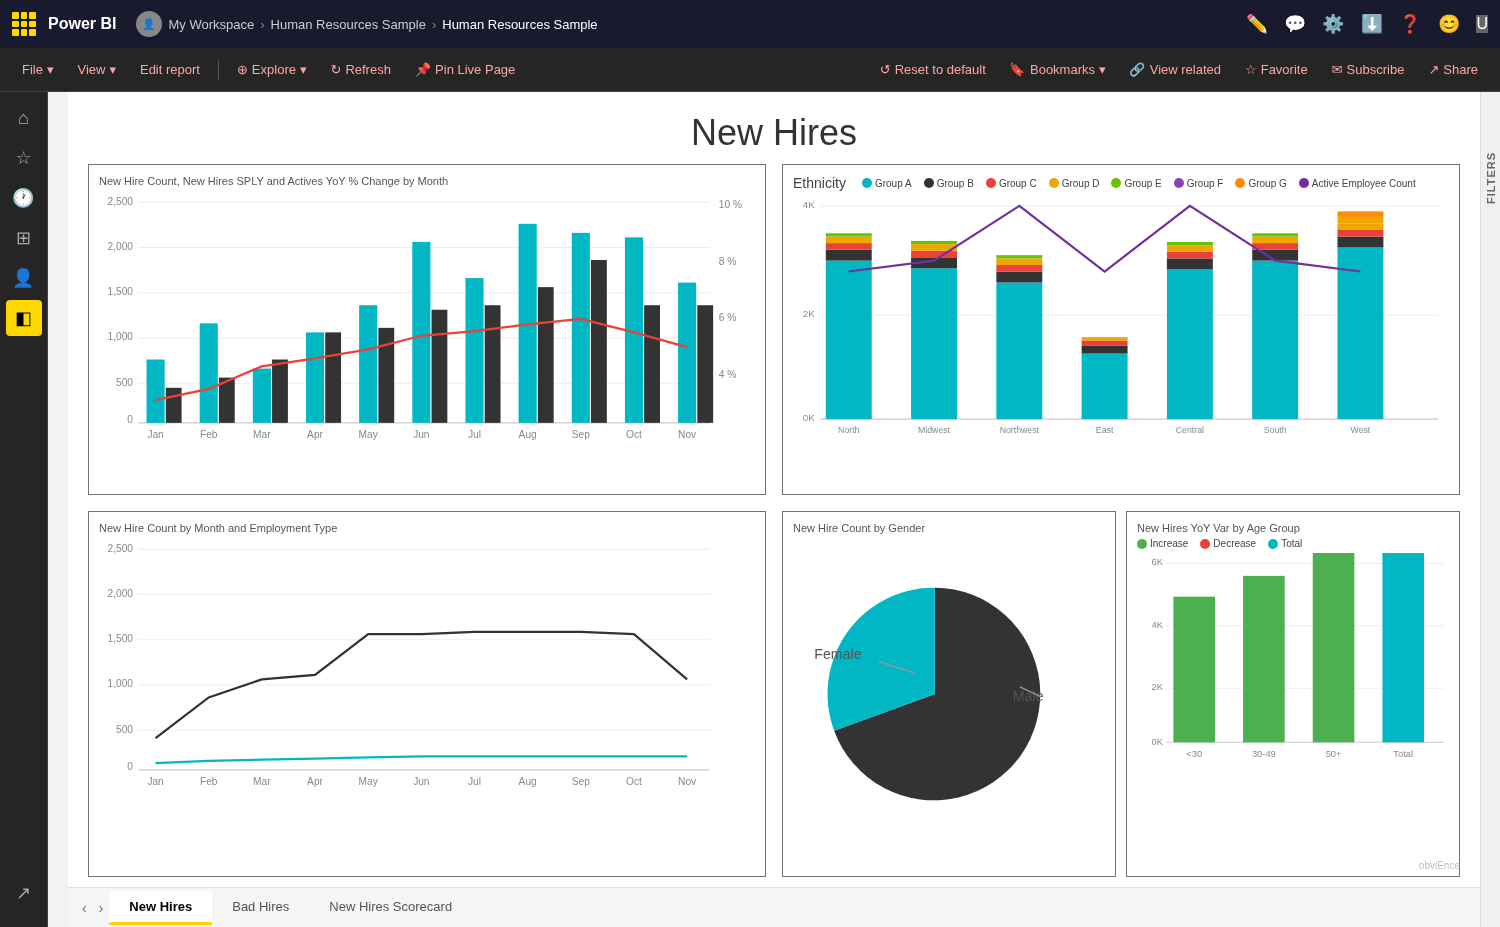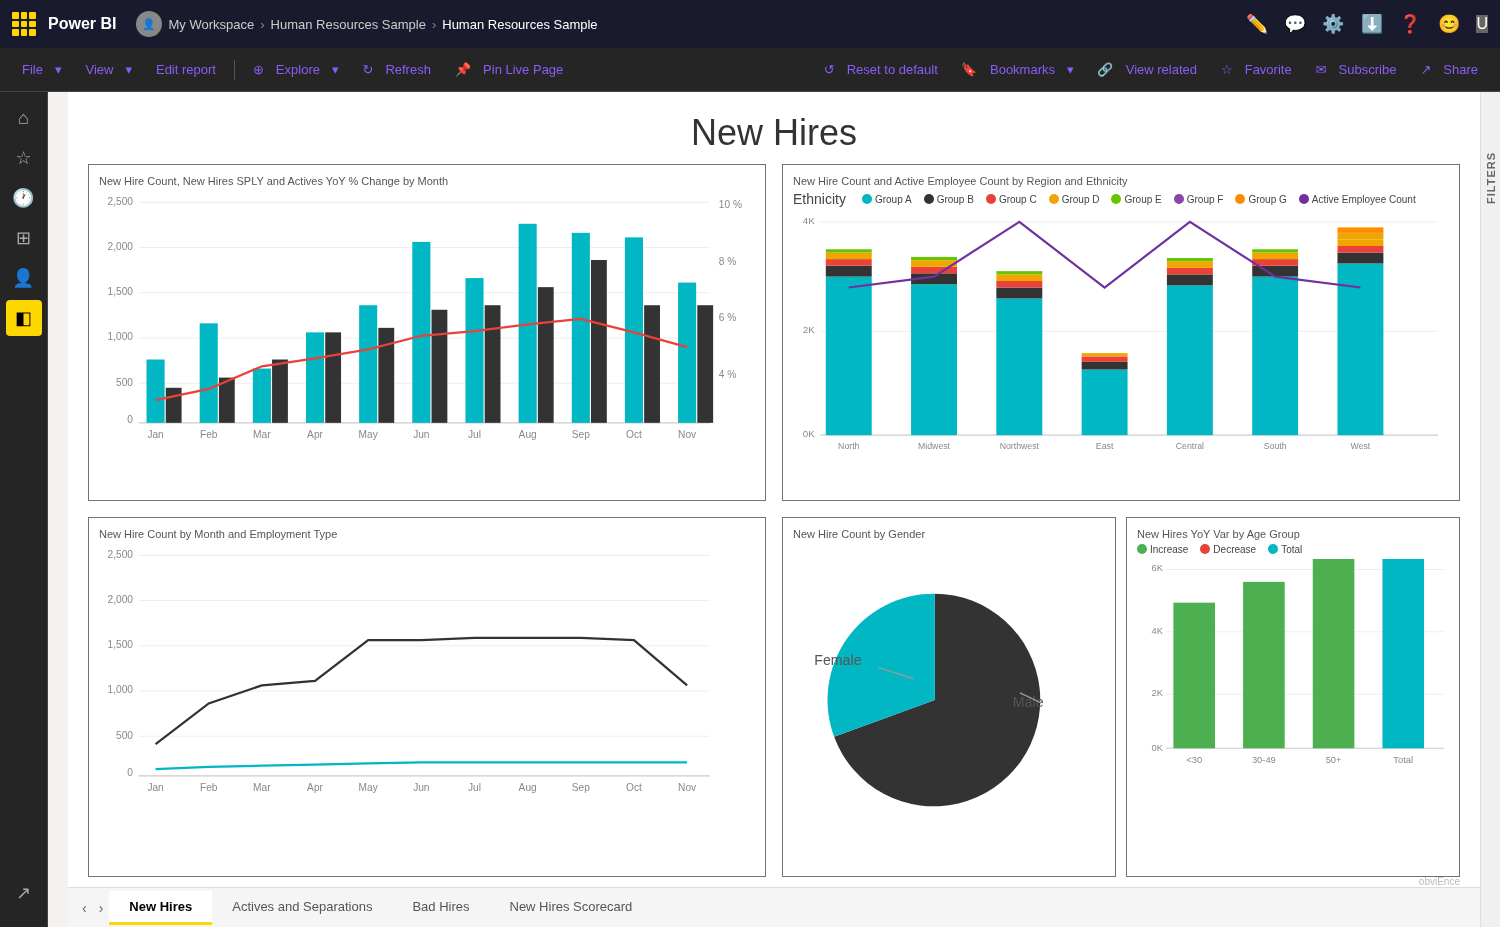--- a/index.html
+++ b/index.html
@@ -23,23 +23,23 @@
     .nav-right-icons span { color: #ccc; font-size: 18px; cursor: pointer; }
 
     
     .toolbar {
       background: #252526; height: 44px;
       display: flex; align-items: center;
       padding: 0 12px; gap: 4px; color: #ccc; font-size: 13px; flex-shrink: 0;
       border-bottom: 1px solid #444;
     }
     .toolbar-btn {
-      display: flex; align-items: center; gap: 12px;
+      display: flex; align-items: center; gap: 4px;
       padding: 4px 10px; cursor: pointer; border-radius: 3px;
-      color: #8b5cf6; font-size: 13px; white-space: nowrap;
+      color: #fca5a5; font-size: 13px; white-space: nowrap;
     }
     .toolbar-spacer { flex: 1; }
     .toolbar-right { display: flex; align-items: center; gap: 4px; }
 
     
     .main-area { display: flex; flex: 1; overflow: hidden; }
     .left-sidebar {
       width: 48px; background: #252526; display: flex; flex-direction: column;
       align-items: center; padding: 8px 0; gap: 4px; flex-shrink: 0;
       border-right: 1px solid #444;
@@ -118,21 +118,21 @@
     .tab-item {
       padding: 8px 20px; font-size: 13px; cursor: pointer; color: #555;
       border-bottom: 3px solid transparent; white-space: nowrap;
     }
     .tab-item.active {
       color: #000; font-weight: 600; border-bottom: 3px solid #ffd700;
       background: white;
     }
 
     .obvi-watermark {
-      position: absolute; bottom: 0; right: 20px; font-size: 10px; color: #bbb; text-align: center;
+      position: absolute; bottom: 16px; right: 20px; font-size: 10px; color: #bbb; text-align: center;
     }
   </style>
 </head>
 <body>
 
 <div class="top-nav">
   <div class="app-grid-icon">
     <span></span>
       <span></span>
       <span></span>
@@ -305,21 +305,20 @@
             <text x="285" y="218" font-size="9" fill="#888" text-anchor="middle">Jun</text>
             <text x="332" y="218" font-size="9" fill="#888" text-anchor="middle">Jul</text>
             <text x="379" y="218" font-size="9" fill="#888" text-anchor="middle">Aug</text>
             <text x="426" y="218" font-size="9" fill="#888" text-anchor="middle">Sep</text>
             <text x="473" y="218" font-size="9" fill="#888" text-anchor="middle">Oct</text>
             <text x="520" y="218" font-size="9" fill="#888" text-anchor="middle">Nov</text>
           </svg>
         </div>
 
         <div class="chart-box">
-          <div class="chart-title">New Hire Count and Active Employee Count by Region and Ethnicity</div>
           <div class="chart-legend">
             <span style="font-size:14px; font-weight:400; margin-right:4px;">Ethnicity</span>
             <div class="legend-item">
                 <span class="legend-dot" style="background:#00b7c3;"></span>
                 <span>Group A</span>
               </div>
             <div class="legend-item">
                 <span class="legend-dot" style="background:#333;"></span>
                 <span>Group B</span>
               </div>
@@ -508,21 +507,20 @@
       </div>
 
       <div class="obvi-watermark">obviEnce</div>
 
     </div>
 
     <div class="tab-bar">
       <button class="tab-nav-btn">‹</button>
       <button class="tab-nav-btn">›</button>
       <div class="tab-item active">New Hires</div>
-      <div class="tab-item">Actives and Separations</div>
       <div class="tab-item">Bad Hires</div>
       <div class="tab-item">New Hires Scorecard</div>
     </div>
 
   </div>
 
   <div class="right-panel">
     <div class="filters-label">FILTERS</div>
   </div>
 

